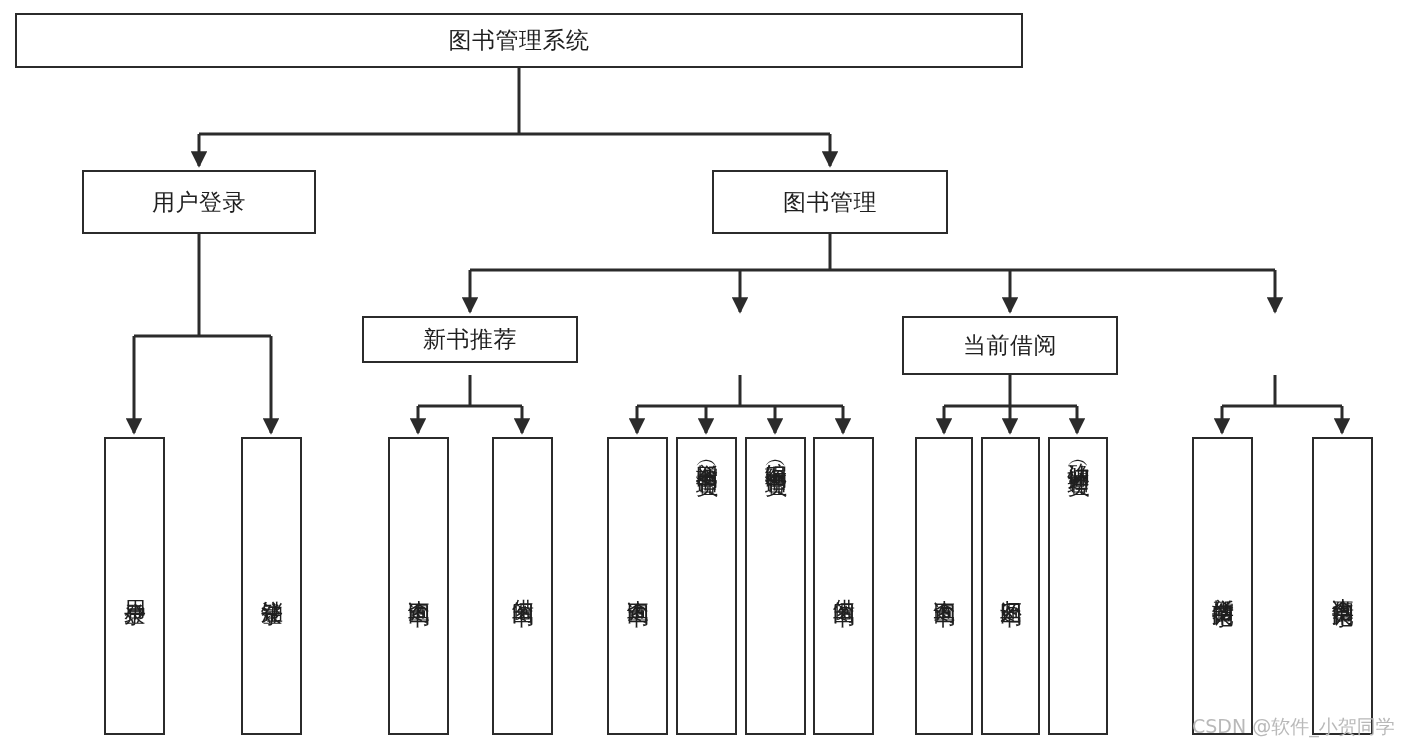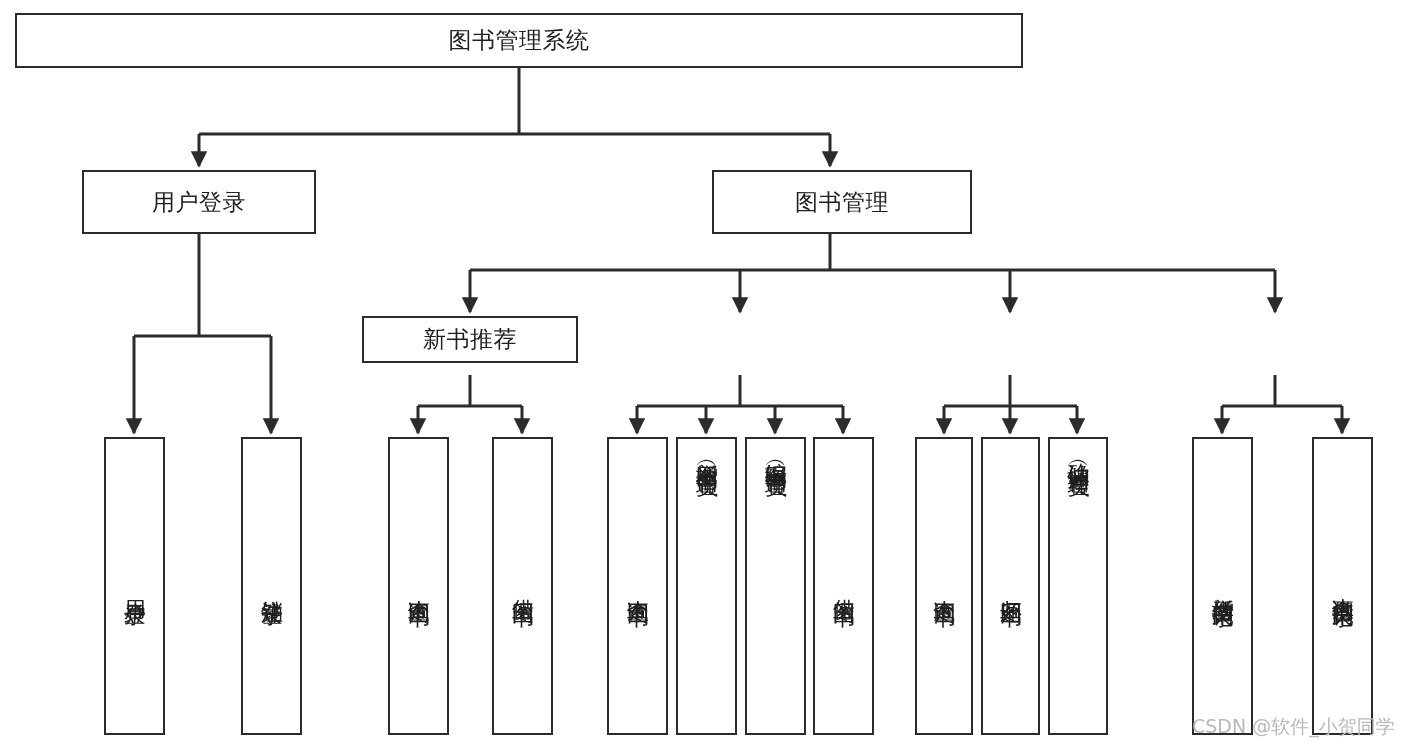--- a/index.html
+++ b/index.html
@@ -123,29 +123,32 @@
   </svg>
 
   <div class="node" style="left:15px;top:13px;width:1008px;height:55px;">
     <span class="node-label">图书管理系统</span>
   </div>
 
   <div class="node" style="left:82px;top:170px;width:234px;height:64px;">
     <span class="node-label">用户登录</span>
   </div>
 
-  <div class="node" style="left:712px;top:170px;width:260px;height:64px;">
+  <div class="node" style="left:712px;top:170px;width:236px;height:64px;">
     <span class="node-label">图书管理</span>
   </div>
 
   <div class="node" style="left:362px;top:316px;width:216px;height:47px;">
     <span class="node-label">新书推荐</span>
   </div>
 
 
+  <div class="node" style="left:902px;top:316px;width:216px;height:59px;">
+    <span class="node-label">当前借阅</span>
+  </div>
 
 
   <div class="node vertical vcenter" style="left:104px;top:437px;width:61px;height:298px;">
     <span class="node-label">用户登录</span>
   </div>
 
   <div class="node vertical vcenter" style="left:241px;top:437px;width:61px;height:298px;">
     <span class="node-label">注销登录</span>
   </div>
 

